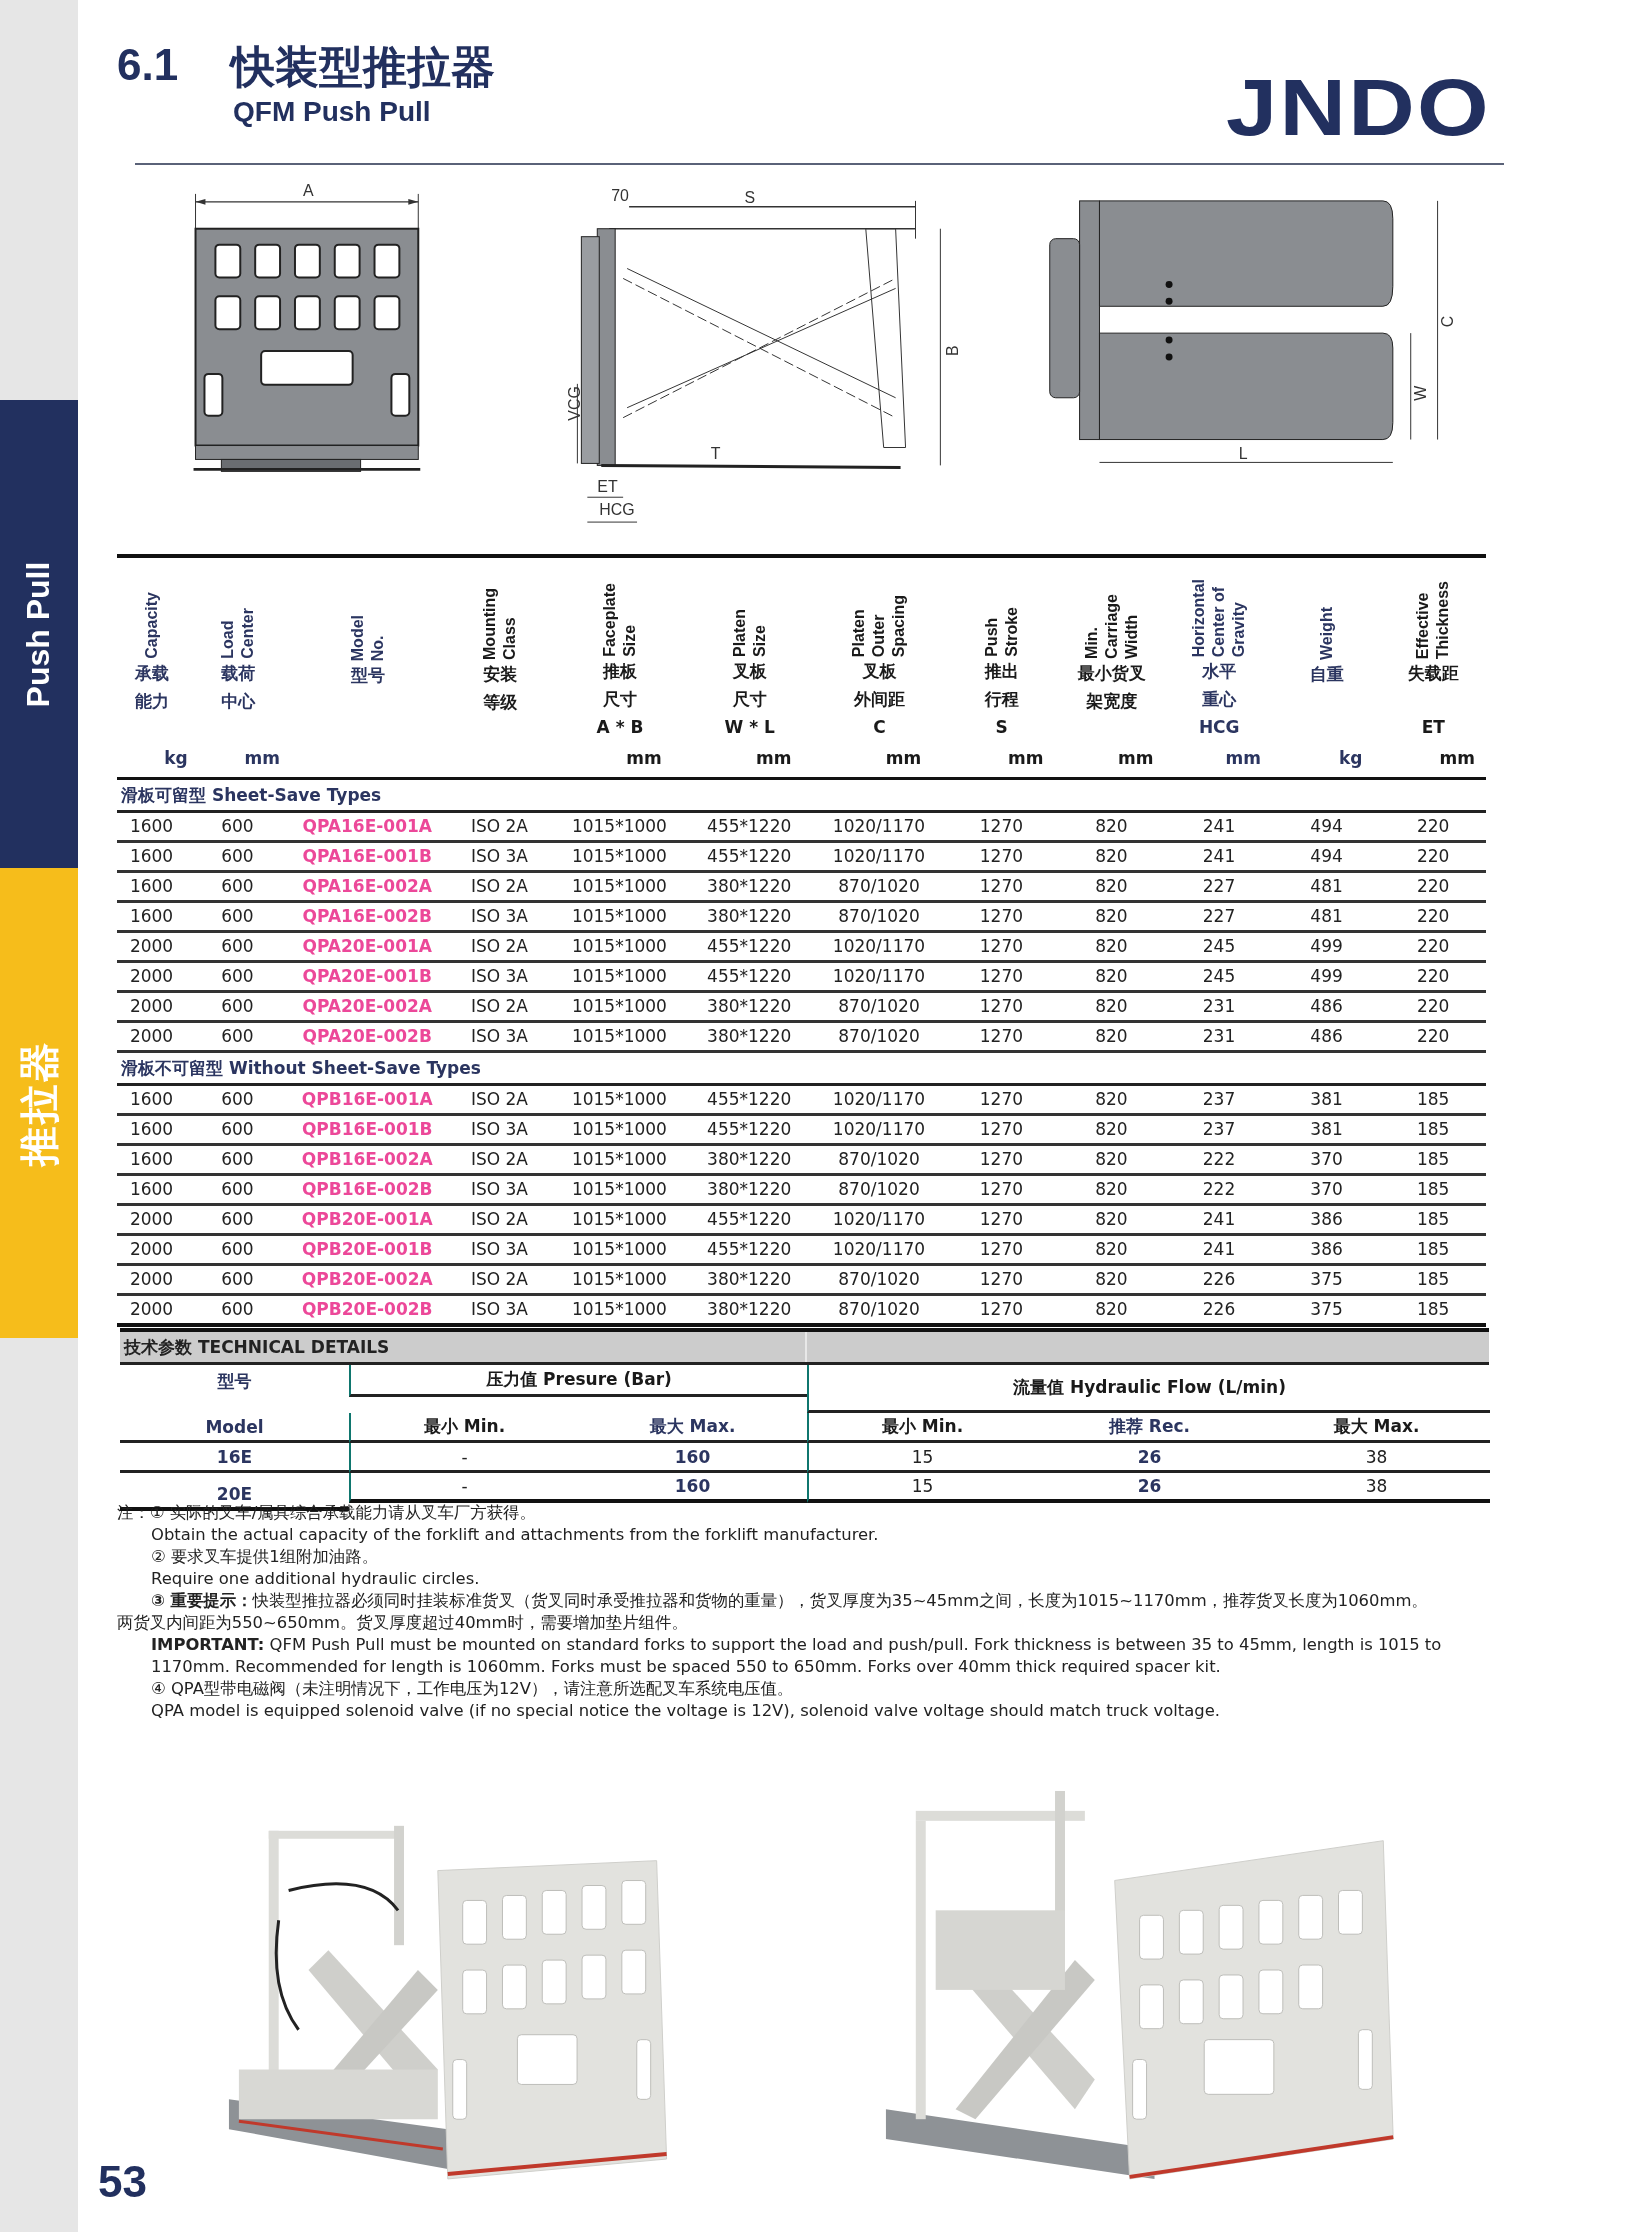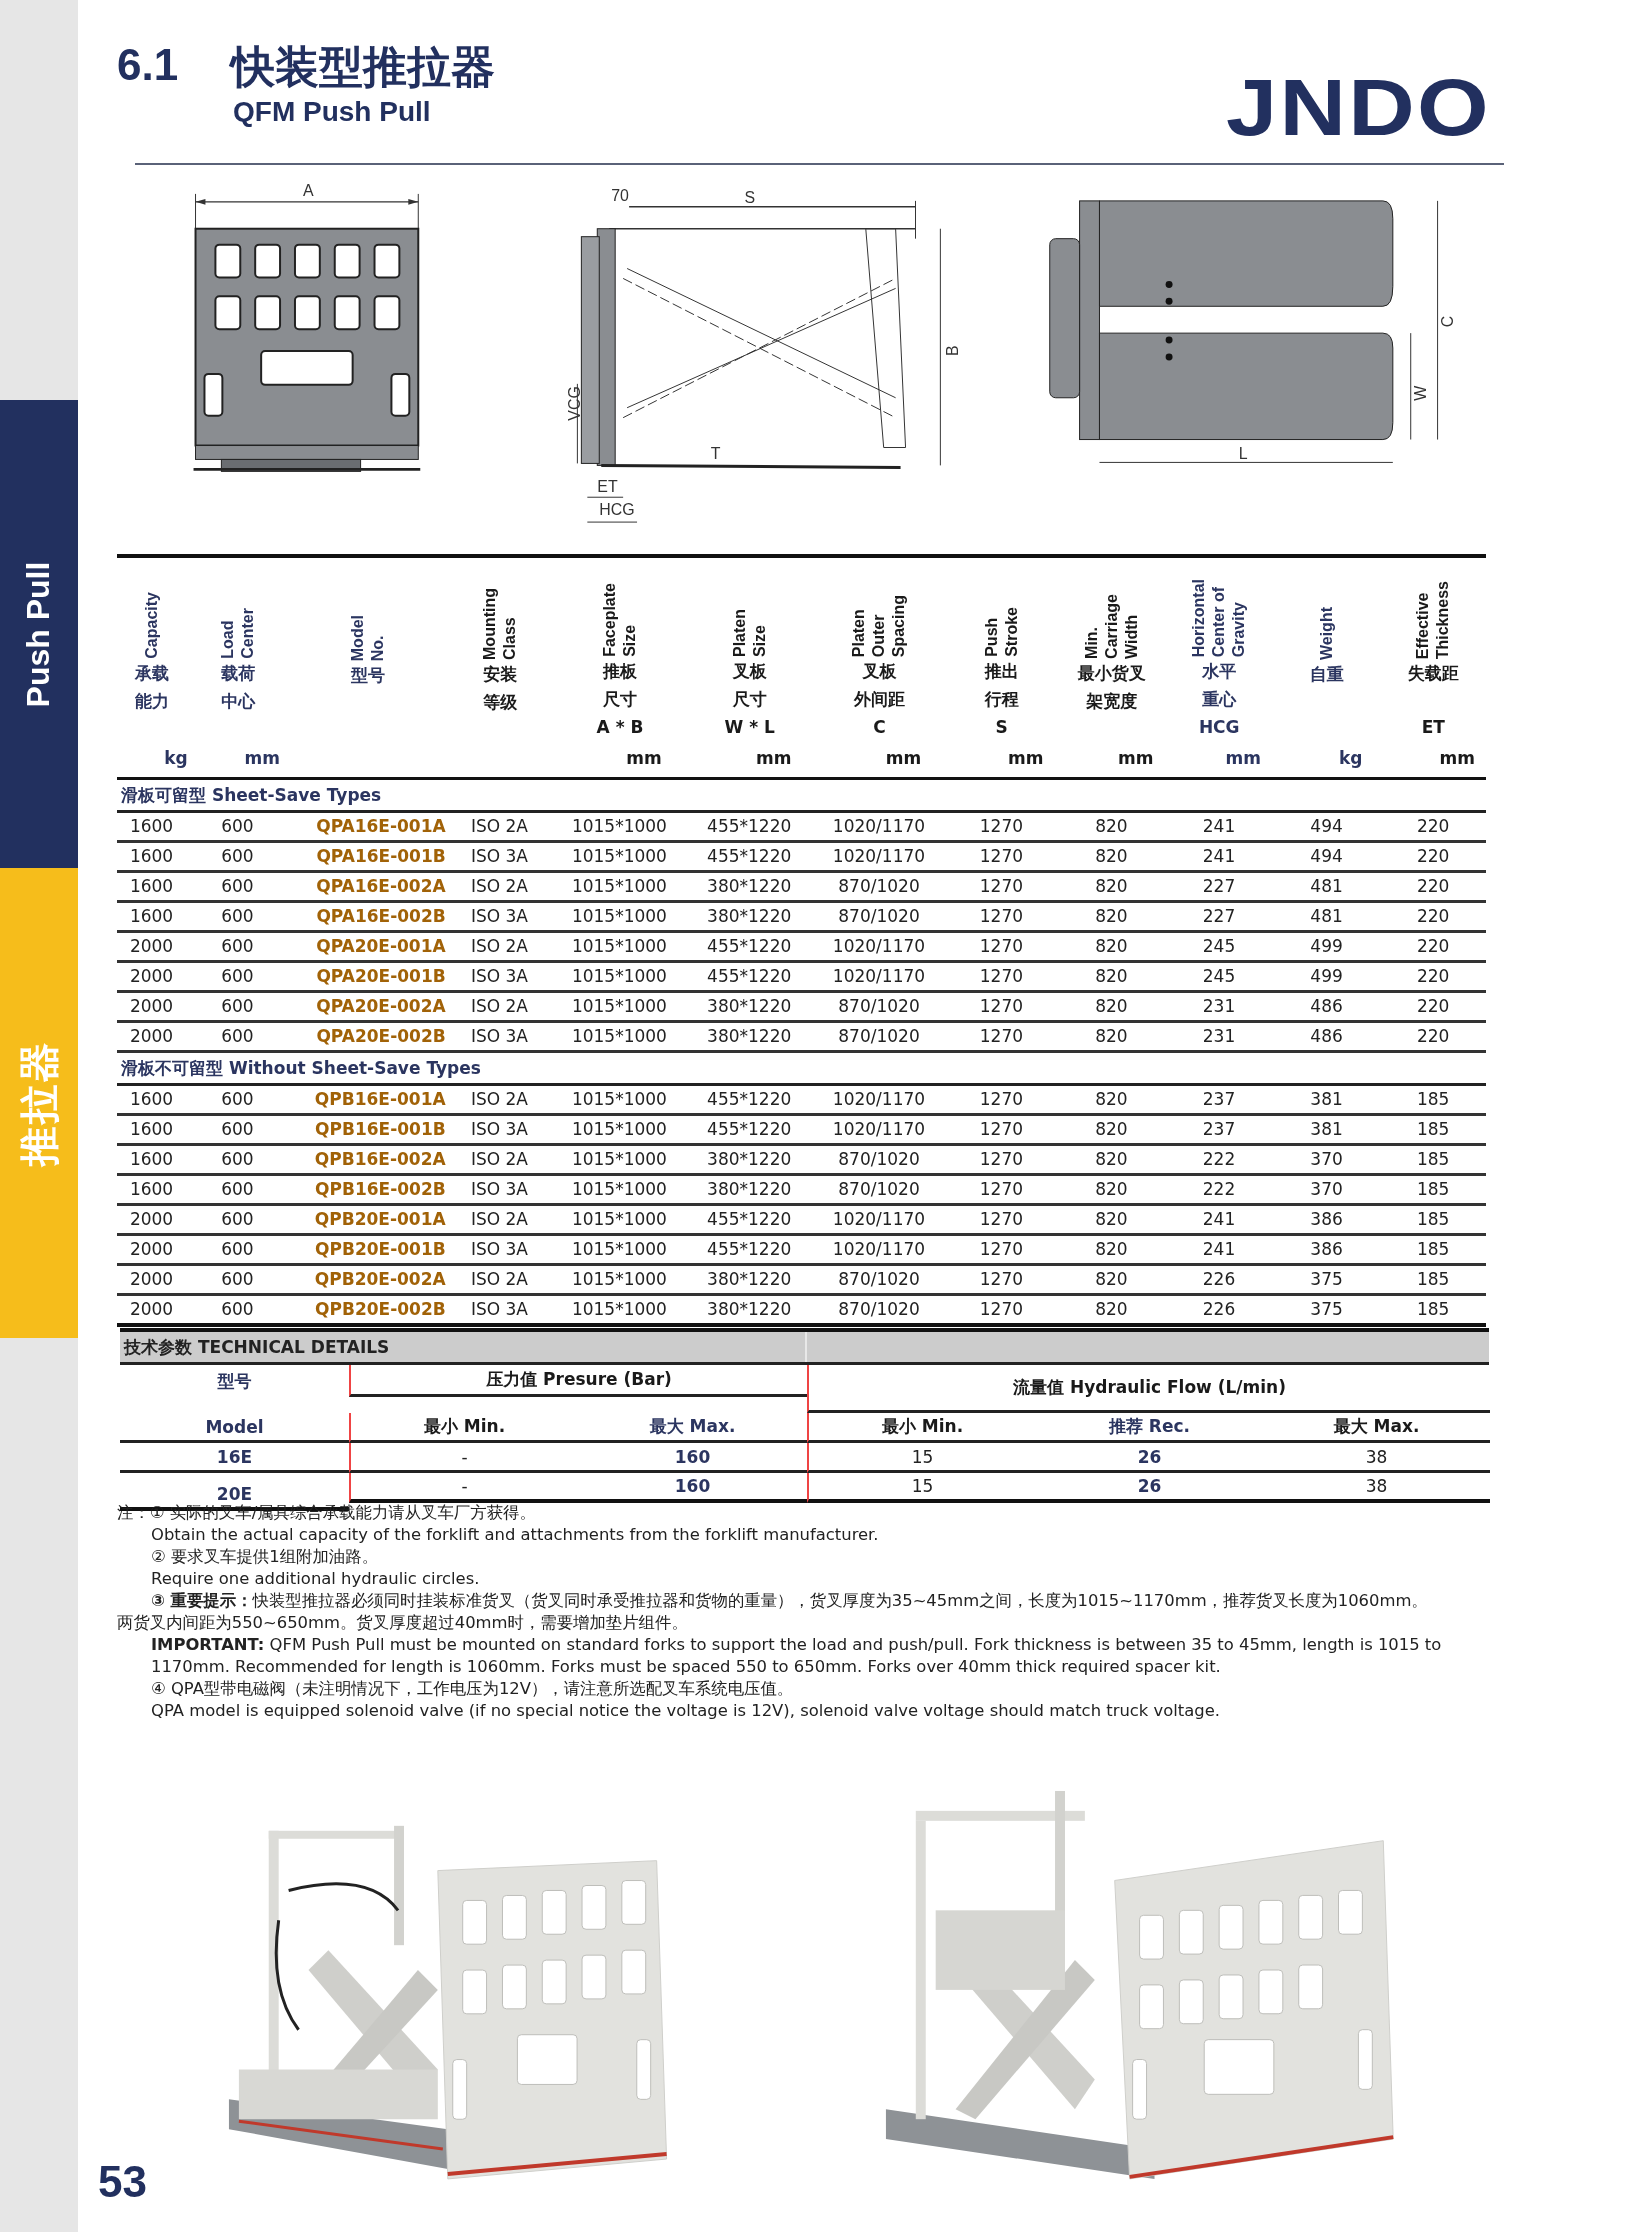--- a/index.html
+++ b/index.html
@@ -21,30 +21,30 @@
   .hcell { display:flex; flex-direction:column; align-items:center; justify-content:flex-end; padding-bottom:6px; box-sizing:border-box; }
   .hrot { height:109px; display:flex; align-items:flex-end; justify-content:center; }
   .hrot span { display:block; writing-mode:vertical-rl; transform:rotate(180deg); font-weight:bold; font-size:16px; line-height:20px; white-space:pre; text-align:left; font-family:"Liberation Sans",sans-serif; }
   .hcn { font-weight:bold; font-size:17px; line-height:28px; height:28px; }
   .hunit { font-weight:bold; font-size:17px; margin-top:4px; line-height:26px; height:26px;margin-left:48px; }
   .navy { color:#2b3560; }
   .blk { color:#1a1a1a; }
   .sect { height:30px; line-height:30px; font-weight:bold; font-size:17px; color:#2b3560; padding-left:4px; border-bottom:3px solid #222; }
   .row { display:flex; height:27px; line-height:27px; border-bottom:3px solid #333; font-size:17px; color:#222; }
   .row .c { text-align:center; }
-  .row .model { font-weight:bold; color:#a16207;text-align:right; }
+  .row .model { font-weight:bold; color:#ec4899; }
   .c0{width:70px} .c1{width:104px} .c2{width:159px} .c3{width:109px} .c4{width:134px} .c5{width:129px} .c6{width:134px} .c7{width:114px} .c8{width:109px} .c9{width:109px} .c10{width:109px} .c11{width:107px}
   
   .tech { position:absolute; left:120px; top:1328px; width:1369px; }
   .tech-top { height:4px; background:#111; }
   .tech-title { display:flex; height:30px; background:#cccccc; border-bottom:3px solid #222; }
   .tech-title .l { width:687px; line-height:30px; padding-left:4px; font-weight:bold; font-size:17px; color:#222; border-right:2px solid #e8e8e8; box-sizing:border-box; }
   .tgrid { display:grid; grid-template-columns:229px 229px 229px 229px 227px 227px; font-size:17px; }
   .tg { display:flex; align-items:center; justify-content:center; font-weight:bold; box-sizing:border-box; }
-  .bl { border-left:2px solid #ef4444; }
+  .bl { border-left:2px solid #0f766e; }
   .bb { border-bottom:3px solid #222; }
   .tnum { font-weight:normal; }
   
   .notes { position:absolute; left:117px; top:1502px; width:1393px; font-size:16.4px; line-height:22px; color:#222; }
   .notes .ind { padding-left:34px; }
   .imp { font-weight:bold; }
   .photo { position:absolute; }
   .page-num { position:absolute; left:98px; top:2157px; font-size:44px; font-weight:bold; color:#22305f; font-family:"Liberation Sans",sans-serif;text-align:right; }
 </style>
 </head>

